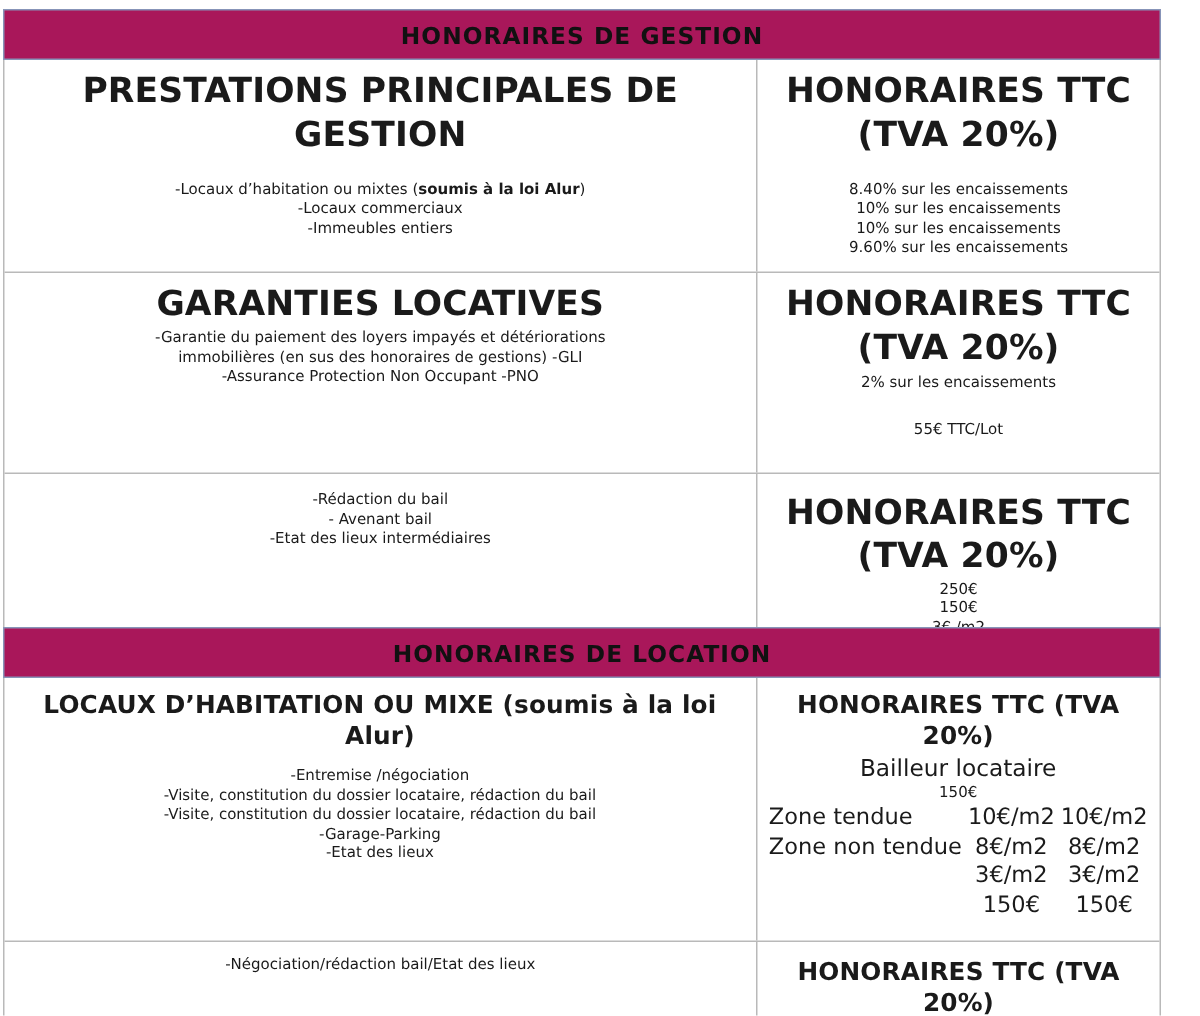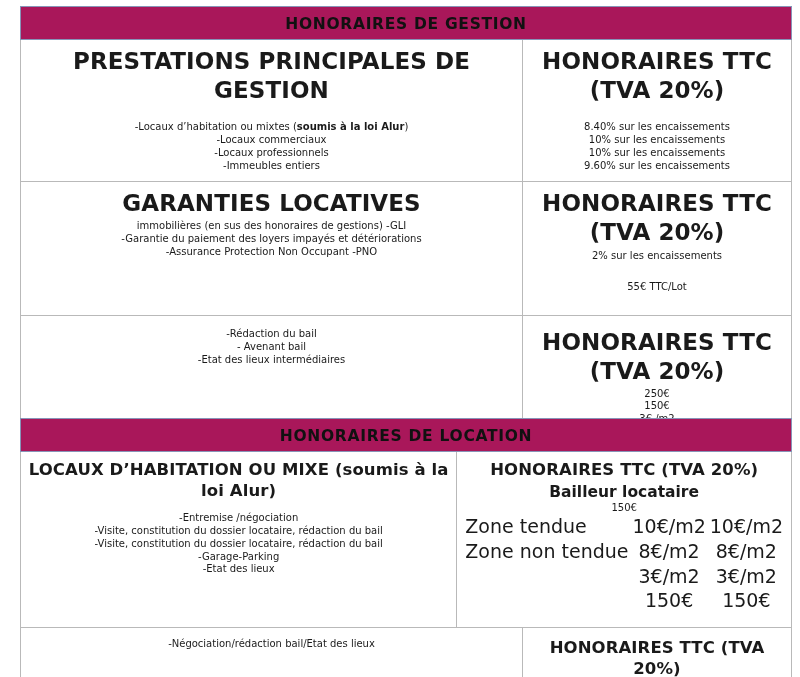--- a/index.html
+++ b/index.html
@@ -18,21 +18,21 @@
   .sheet {
     position: relative;
     width: 800px;
     height: 677px;
     background: #ffffff;
   }
 
   
   .fee-table {
     position: absolute;
-    left: 20px;
+    left: 2px;
     width: 772px;
     background: #ffffff;
     box-sizing: border-box;
   }
 
   .banner {
     background: #a9175a;
     border: 1px solid #8794b8;
     height: 34px;
     line-height: 34px;
@@ -76,42 +76,42 @@
   .head {
     font-size: 23px;
     font-weight: 700;
     letter-spacing: 0.1px;
     line-height: 1.25;
     margin: 0 0 2px 0;
   }
   .head.sm { font-size: 16.5px; }
   .subhead {
     font-size: 15.5px;
-    font-weight: 700;
+    font-weight: 400;
     line-height: 1.2;
     margin: 0;
   }
   .line {
     font-size: 10px;
     line-height: 1.32;
     margin: 0;
     white-space: nowrap;
   }
   .line.tight { line-height: 1.28; }
   .b { font-weight: 700; }
   .spacer-sm { height: 9px; }
   .spacer-md { height: 13px; }
   .spacer-lg { height: 18px; }
 
   
   .zone-grid {
     display: table;
     width: 100%;
     border-collapse: collapse;
-    font-size: 19px;
+    font-size: 15px;
     line-height: 1.3;
   }
   .zone-row { display: table-row; }
   .zone-label {
     display: table-cell;
     text-align: left;
     padding: 0 2px 0 2px;
     white-space: nowrap;
   }
   .zone-v1, .zone-v2 {
@@ -134,38 +134,37 @@
     <div class="banner">HONORAIRES DE GESTION</div>
 
     <div class="grid">
 
       <div class="row">
         <div class="cell-left">
           <div class="head">PRESTATIONS PRINCIPALES DE GESTION</div>
           <div class="spacer-md"></div>
           <div class="line"><span>-Locaux d’habitation ou mixtes (</span><span class="b">soumis à la loi Alur</span><span>)</span></div>
           <div class="line">-Locaux commerciaux</div>
-          <div class="line">-Locaux professionnels</div>
           <div class="line">-Immeubles entiers</div>
         </div>
         <div class="cell-right">
           <div class="head">HONORAIRES TTC (TVA 20%)</div>
           <div class="spacer-md"></div>
           <div class="line">8.40% sur les encaissements</div>
           <div class="line">10% sur les encaissements</div>
           <div class="line">10% sur les encaissements</div>
           <div class="line">9.60% sur les encaissements</div>
         </div>
       </div>
 
       <div class="row">
         <div class="cell-left" style="padding-bottom:22px;">
           <div class="head">GARANTIES LOCATIVES</div>
+          <div class="line tight">-Garantie du paiement des loyers impayés et détériorations</div>
           <div class="line tight">immobilières (en sus des honoraires de gestions) -GLI</div>
-          <div class="line tight">-Garantie du paiement des loyers impayés et détériorations</div>
           <div class="line tight">-Assurance Protection Non Occupant -PNO</div>
         </div>
         <div class="cell-right" style="padding-bottom:22px;">
           <div class="head">HONORAIRES TTC (TVA 20%)</div>
           <div class="line">2% sur les encaissements</div>
           <div class="spacer-lg"></div>
           <div class="line">55€ TTC/Lot</div>
         </div>
       </div>
 

